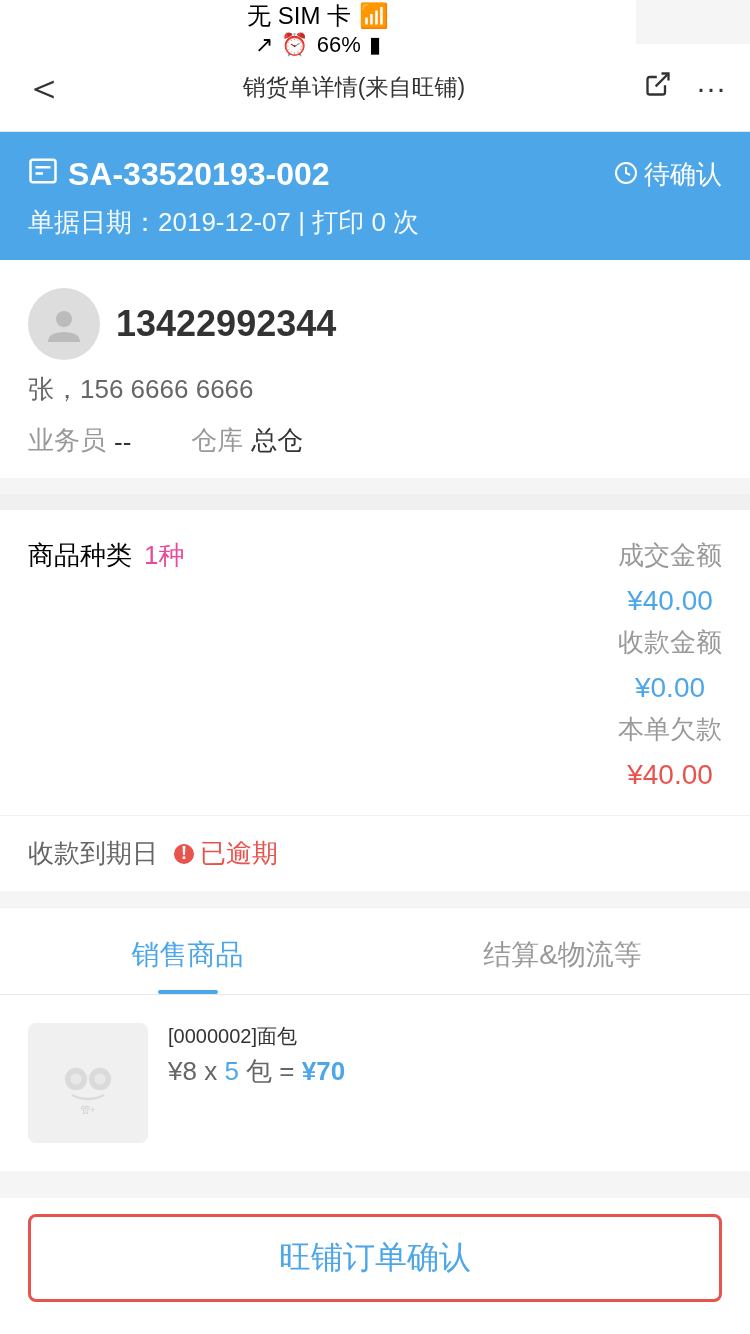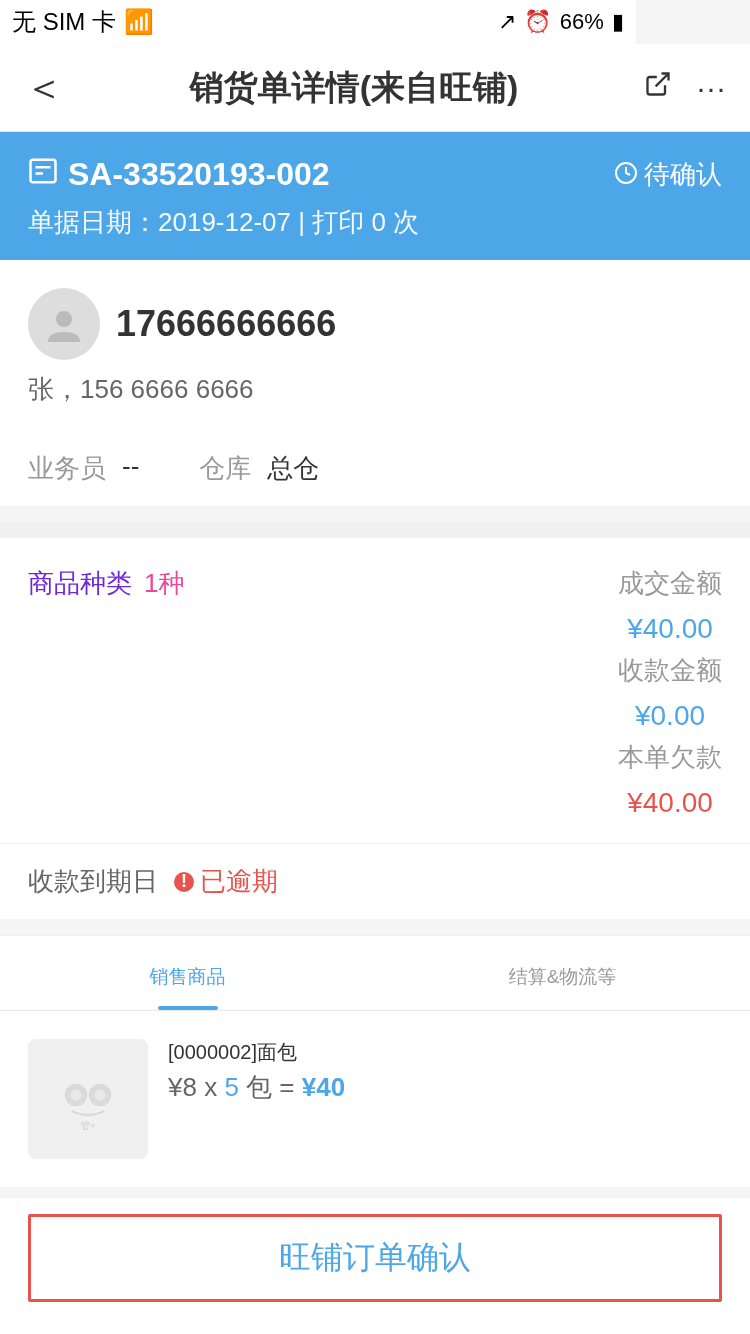--- a/index.html
+++ b/index.html
@@ -17,20 +17,21 @@
     .status-bar {
       width: 636px;
       height: 44px;
       background: #fff;
       display: flex;
       align-items: center;
       justify-content: space-between;
       padding: 0 12px;
       font-size: 24px;
       color: #000;
+      flex-direction: column;
     }
     .status-bar-left {
       display: flex;
       align-items: center;
       gap: 8px;
       font-size: 24px;
     }
     .status-bar-center {
       font-size: 28px;
       font-weight: 600;
@@ -50,22 +51,22 @@
       width: 750px;
       height: 88px;
       background: #fff;
       display: flex;
       align-items: center;
       justify-content: space-between;
       padding: 0 24px;
       border-bottom: 1px solid #e8e8e8;
     }
     .nav-title {
-      font-size: 34px;
-      font-weight: 700;
+      font-size: 23px;
+      font-weight: 400;
       color: #333;
     }
     .nav-left, .nav-right {
       display: flex;
       align-items: center;
       gap: 24px;
     }
     .nav-back {
       font-size: 40px;
       color: #333;
@@ -146,24 +147,23 @@
       padding-left: 0;
     }
     .customer-meta {
       display: flex;
       align-items: center;
       font-size: 26px;
       color: #666;
     }
     .customer-meta-item {
       display: flex;
-      align-items: flex-start;
-      gap: 16px;
+      align-items: flex-end;
+      gap: 8px;
       margin-right: 60px;
-      margin-top: 28px;
     }
     .customer-meta-label {
       color: #999;
     }
     .customer-meta-value {
       color: #333;
     }
 
     
     .divider {
@@ -182,21 +182,21 @@
       align-items: flex-start;
       justify-content: space-between;
     }
     .summary-left {
       display: flex;
       align-items: center;
       gap: 12px;
       font-size: 26px;
     }
     .summary-label {
-      color: #6d28d9;
+      color: #000000;
     }
     .summary-value {
       color: #ec4899;
     }
     .summary-right {
       display: flex;
       flex-direction: column;
       align-items: flex-end;
       gap: 8px;
     }
@@ -257,21 +257,21 @@
       margin-top: 16px;
     }
     .tabs-header {
       display: flex;
       border-bottom: 1px solid #e8e8e8;
     }
     .tab-item {
       flex: 1;
       text-align: center;
       padding: 28px 0 20px;
-      font-size: 19px;
+      font-size: 28px;
       color: #999;
       cursor: pointer;
       position: relative;
     }
     .tab-item.active {
       color: #4da6e8;
     }
     .tab-item.active::after {
       content: '';
       position: absolute;
@@ -341,21 +341,21 @@
       bottom: 0;
       left: 0;
       width: 750px;
       padding: 16px 28px 32px;
       background: #fff;
     }
     .confirm-button {
       width: 100%;
       height: 88px;
       border: 3px solid #e8534d;
-      border-radius: 2px;
+      border-radius: 8px;
       background: #fff;
       color: #4da6e8;
       font-size: 32px;
       font-weight: 500;
       cursor: pointer;
       display: flex;
       align-items: center;
       justify-content: center;
     }
   </style>
@@ -418,21 +418,21 @@
 </div>
 
 <div class="customer-card">
   <div class="customer-top">
     <div class="customer-avatar">
       <svg width="40" height="40" viewBox="0 0 40 40" fill="#bbb">
         <circle cx="20" cy="15" r="8"></circle>
         <path d="M4 38 Q4 28 20 28 Q36 28 36 38"></path>
       </svg>
     </div>
-    <span class="customer-phone">17666666666</span>
+    <span class="customer-phone">13422992344</span>
   </div>
   <div class="customer-name">张，156 6666 6666</div>
   <div class="customer-meta">
     <div class="customer-meta-item">
       <span class="customer-meta-label">业务员</span>
       <span class="customer-meta-value">--</span>
     </div>
     <div class="customer-meta-item">
       <span class="customer-meta-label">仓库</span>
       <span class="customer-meta-value">总仓</span>
@@ -492,21 +492,21 @@
       </svg>
     </div>
     <div class="product-info">
       <div class="product-name">[0000002]面包</div>
       <div class="product-price-row">
         <span>¥8</span>
         <span> x </span>
         <span class="price-highlight">5</span>
         <span>包</span>
         <span> = </span>
-        <span class="price-total">¥40</span>
+        <span class="price-total">¥70</span>
       </div>
     </div>
   </div>
 </div>
 
 <div class="content-area" style="height: 200px;"></div>
 
 <div class="bottom-bar">
   <button class="confirm-button">旺铺订单确认</button>
 </div>

